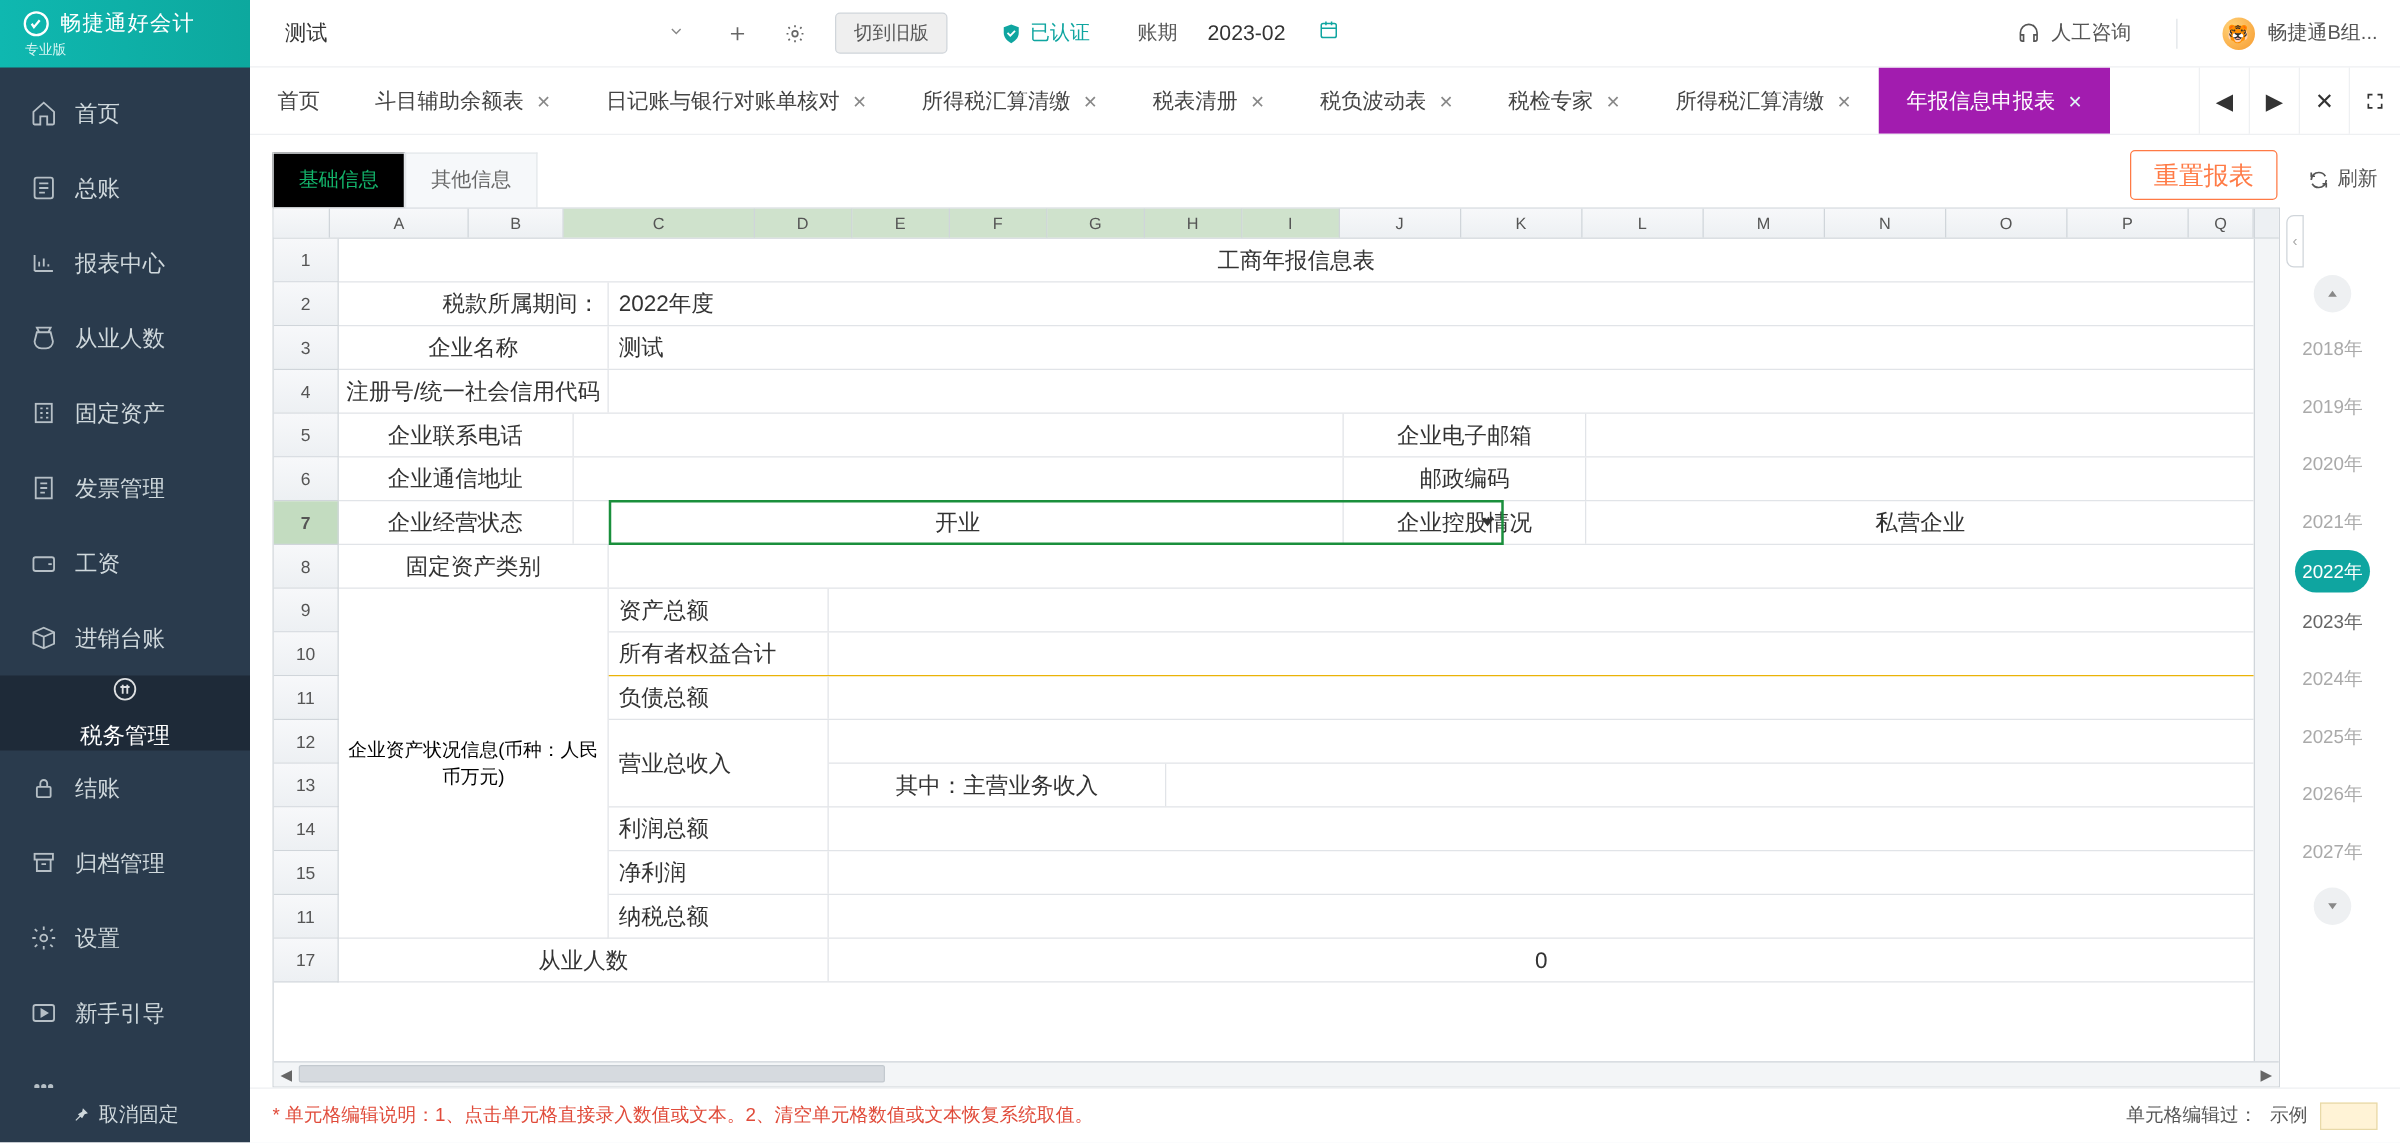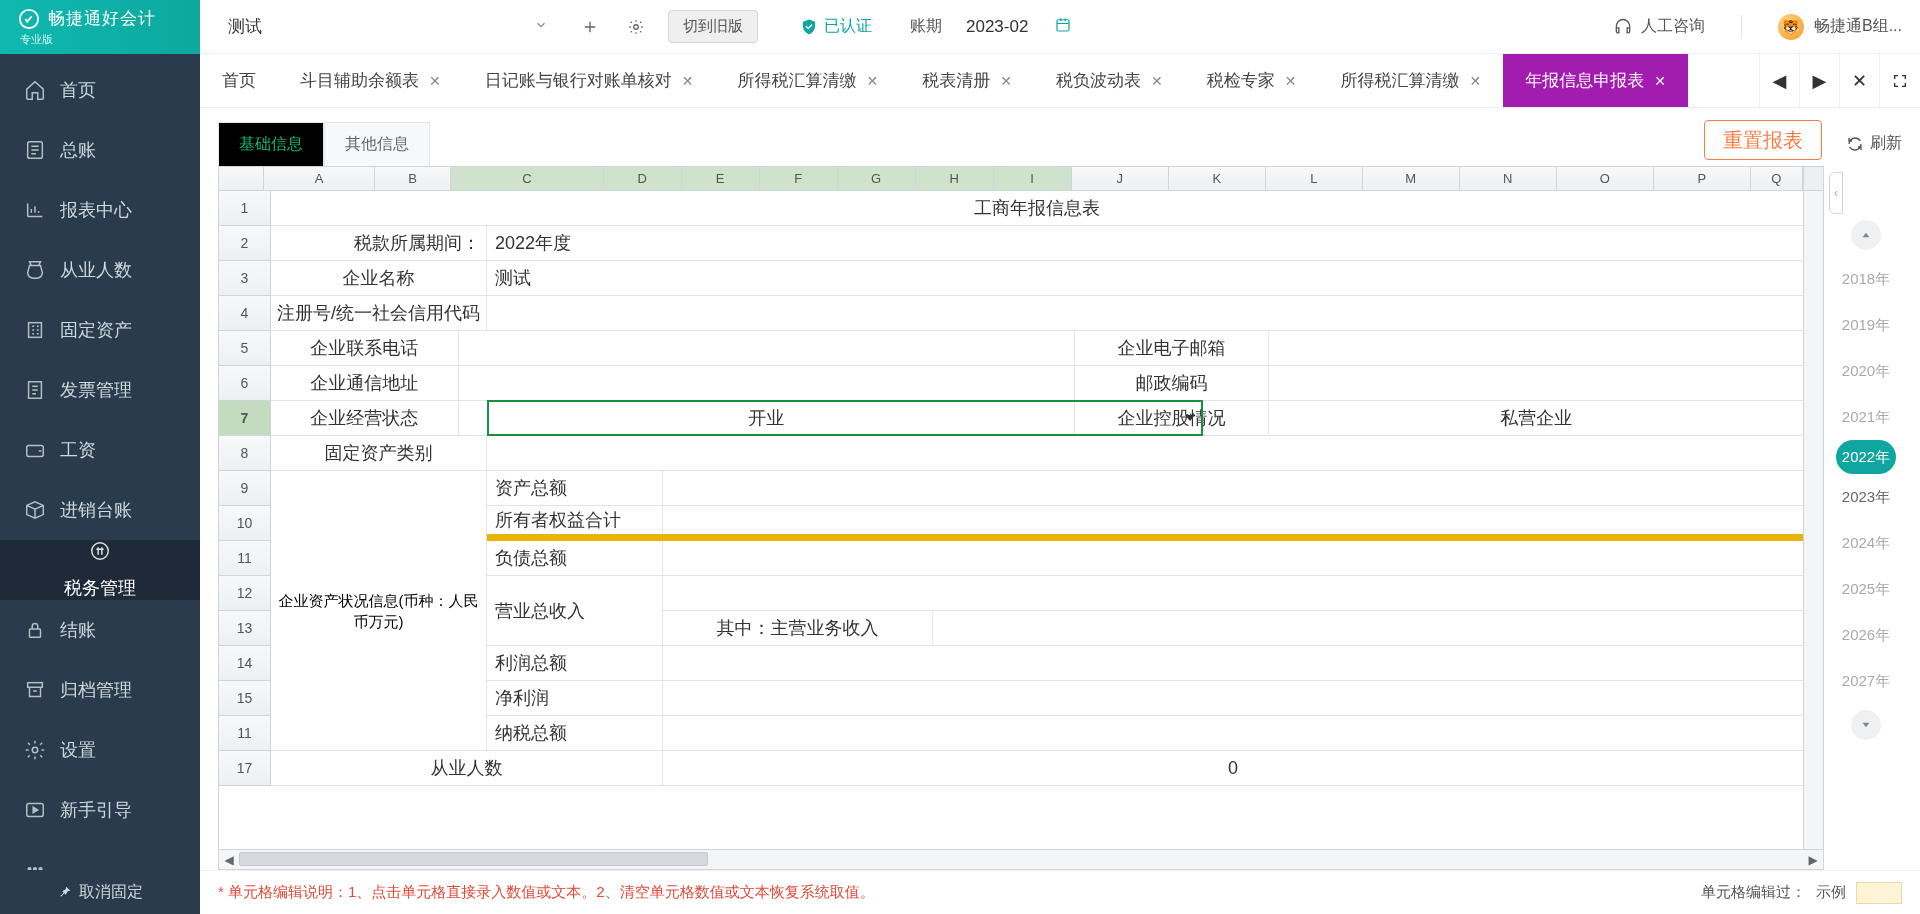--- a/index.html
+++ b/index.html
@@ -512,21 +512,21 @@
                 <div class="rowh" style="height:35px;">14</div>
                 <div class="rowh" style="height:35px;">15</div>
                 <div class="rowh" style="height:35px;">11</div>
               </div>
               <div style="width:216px;flex-shrink:0;border-right:1px solid #e1e4e8;border-bottom:1px solid #e1e4e8;display:flex;align-items:center;justify-content:center;text-align:center;font-size:15px;padding:0 6px;white-space:normal;line-height:1.4;">企业资产状况信息(币种：人民币万元)</div>
               <div style="flex:1;min-width:0;">
                 <div class="cells" style="height:35px;border-bottom:1px solid #e1e4e8;">
                     <div class="cell cC">资产总额</div>
                     <div class="cell noborder-r" style="flex:1;"></div>
                   </div>
-                <div class="cells" style="height:35px;border-bottom:7px solid #eab308;">
+                <div class="cells" style="height:35px;border-bottom:1px solid #eab308;">
                     <div class="cell cC">所有者权益合计</div>
                     <div class="cell noborder-r" style="flex:1;"></div>
                   </div>
                 <div class="cells" style="height:35px;border-bottom:1px solid #e1e4e8;">
                     <div class="cell cC">负债总额</div>
                     <div class="cell noborder-r" style="flex:1;"></div>
                   </div>
                 <div style="display:flex;">
                   <div class="cell cC" style="height:70px;border-right:1px solid #e1e4e8;border-bottom:1px solid #e1e4e8;display:flex;align-items:center;">营业总收入</div>
                   <div style="flex:1;">

